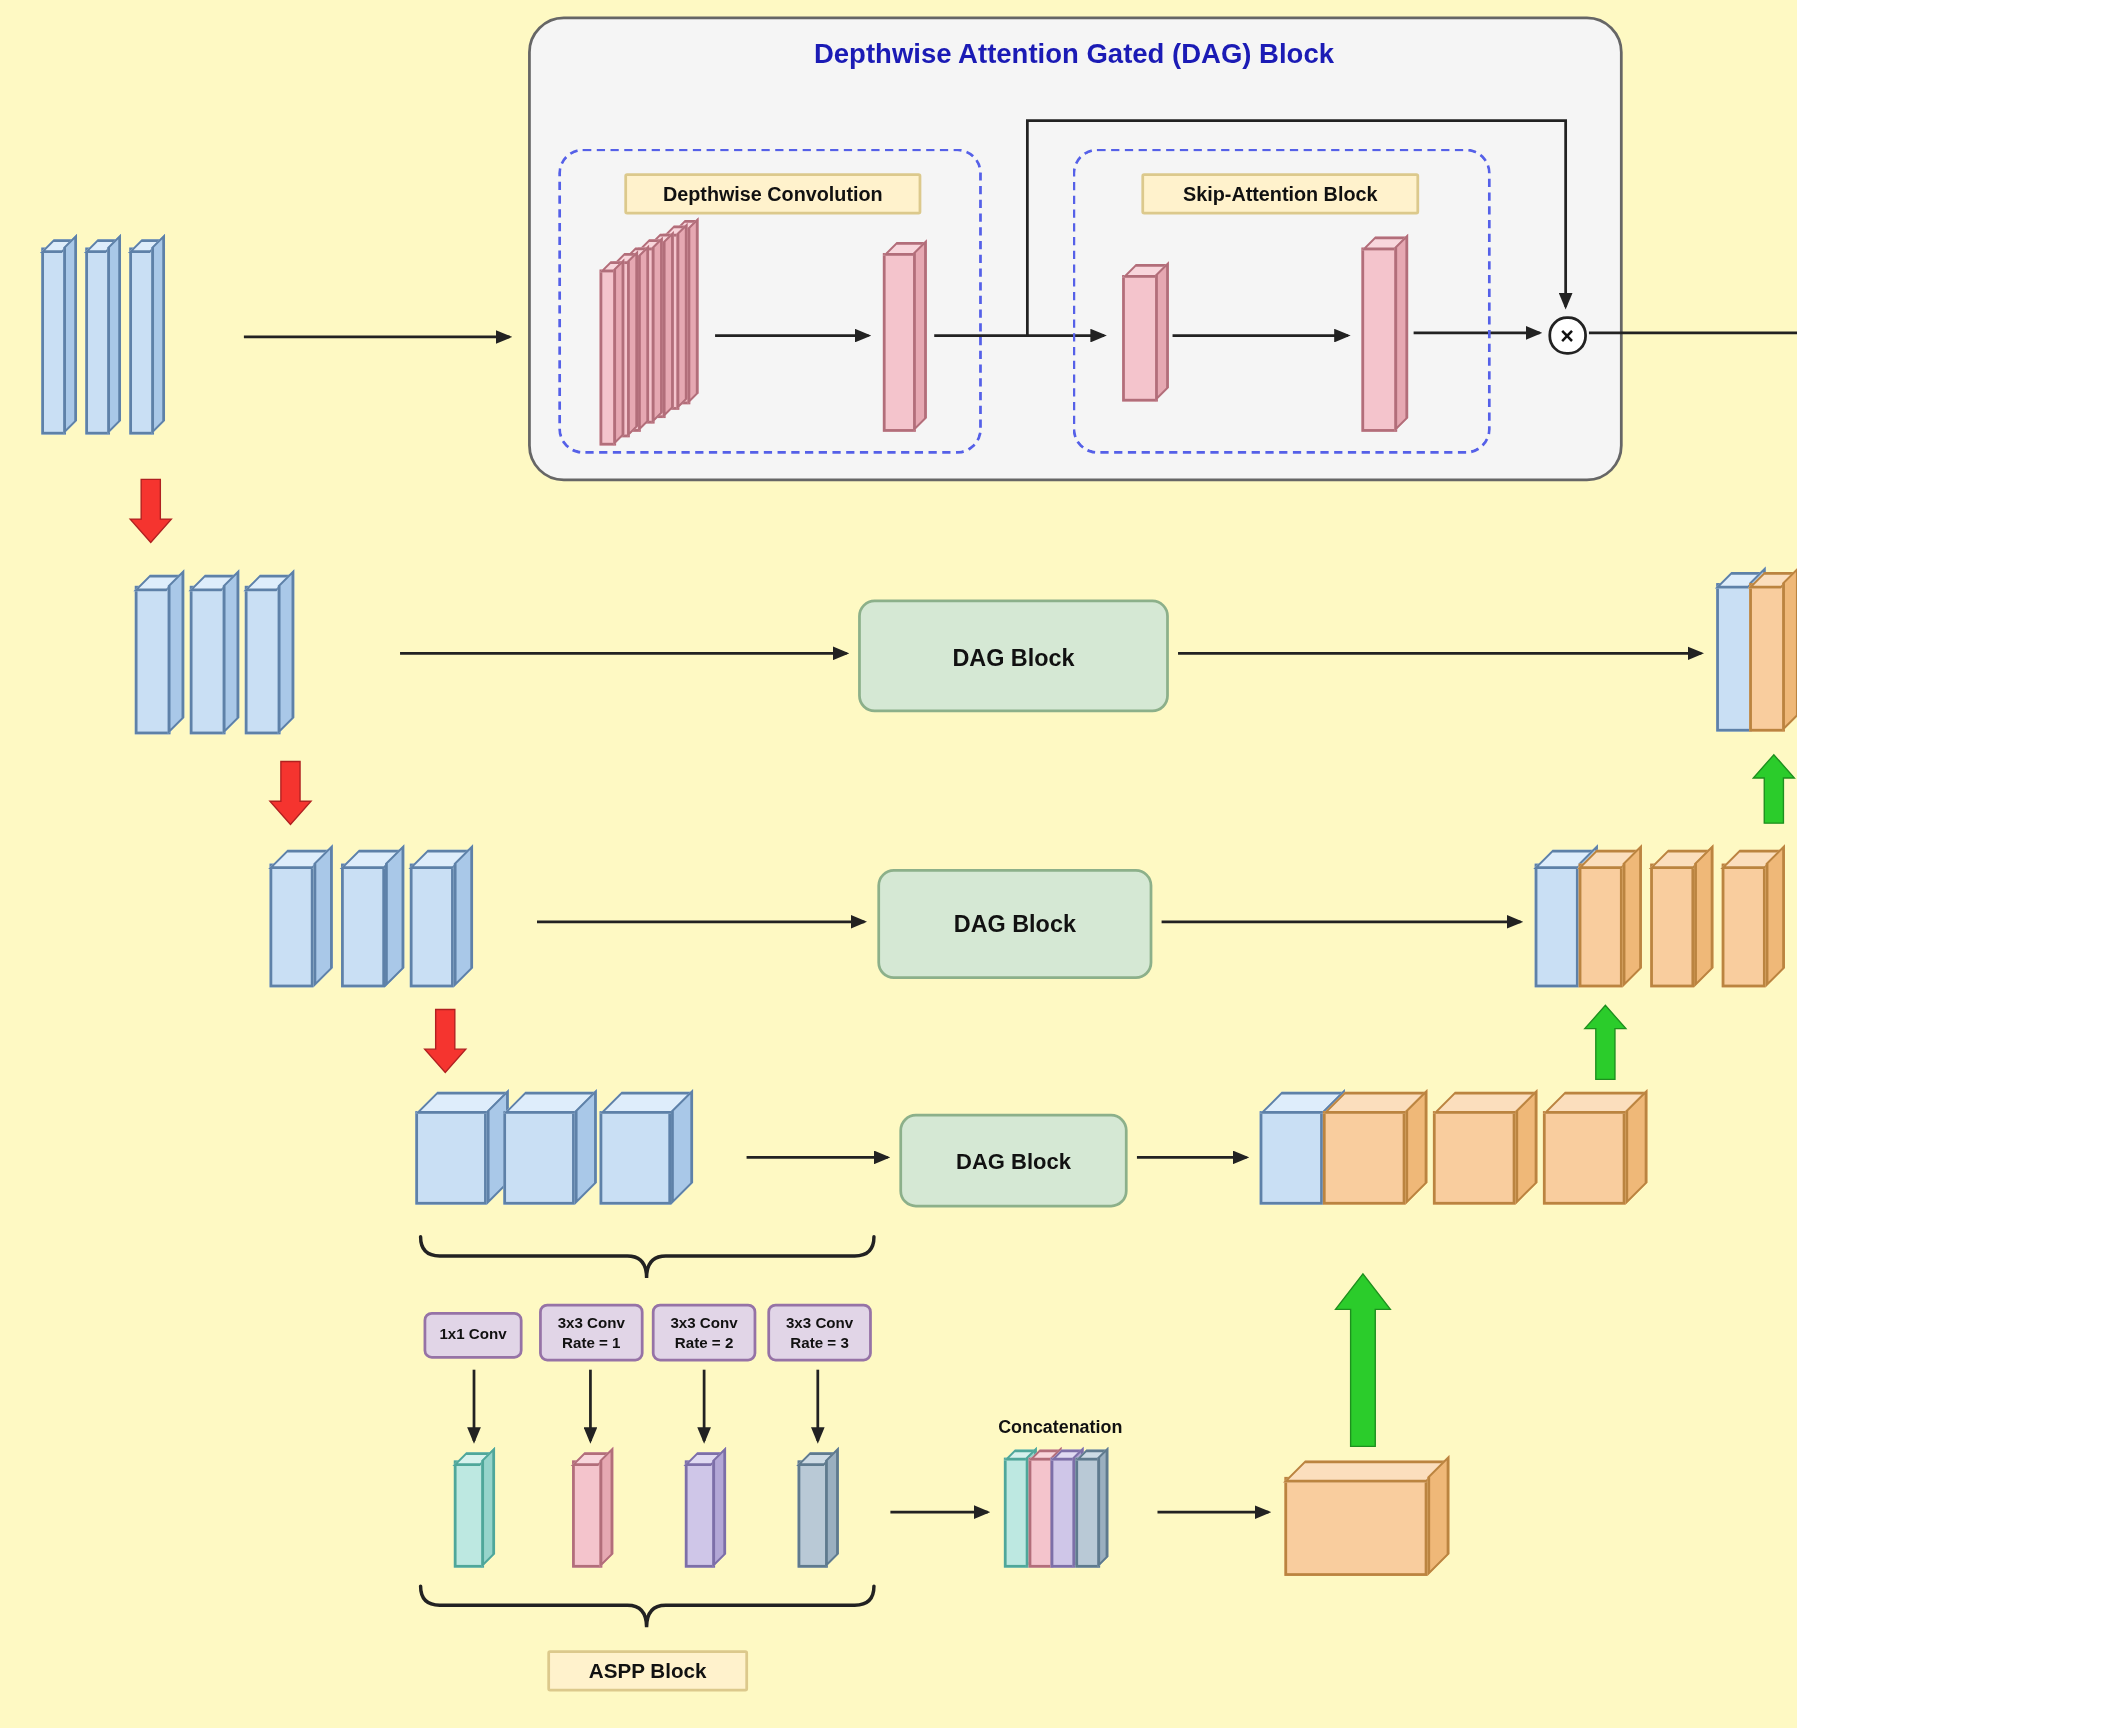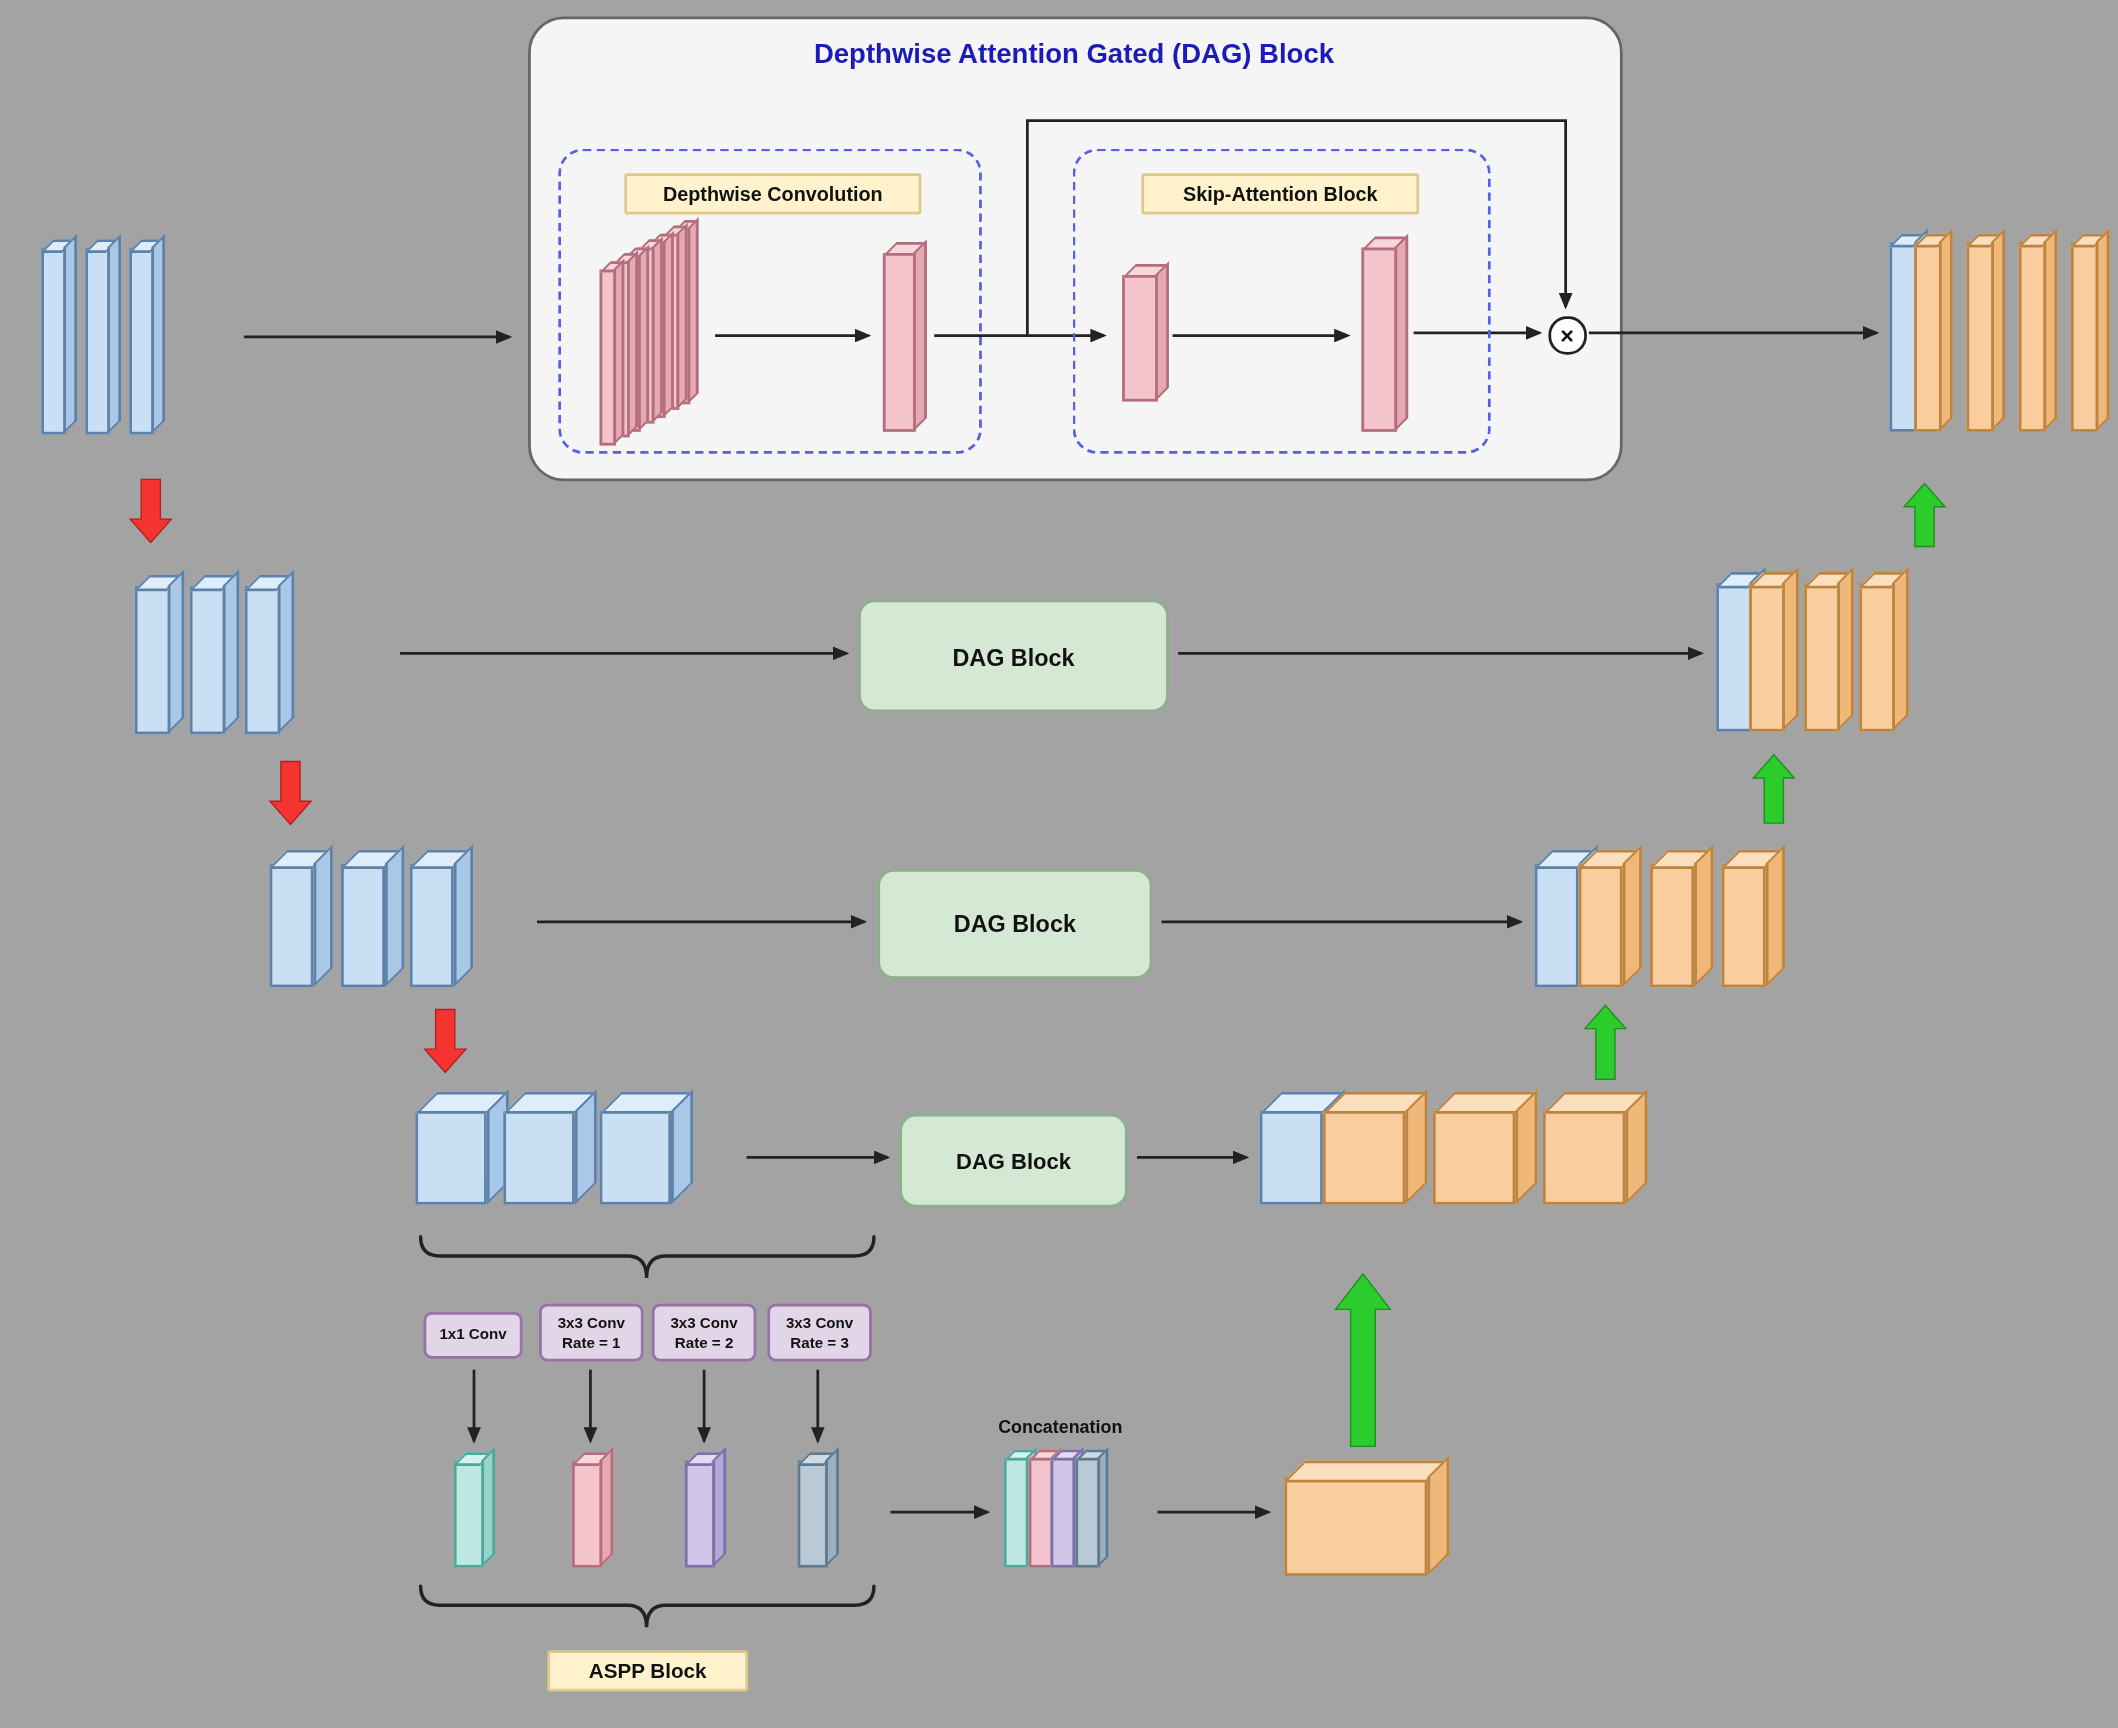--- a/index.html
+++ b/index.html
@@ -1,16 +1,16 @@
 <!DOCTYPE html>
 <html style="font-size:8px"><head>
 <meta charset="utf-8">
 <style>
   html,body{margin:0;padding:0;background:#ffffff;}
-  .stage{width:2118px;height:1728px;overflow:hidden;background:#a3a3a3;}
+  .stage{width:1797px;height:1728px;overflow:hidden;background:#fef9c3;}
   .canvas{position:relative;width:770px;height:628px;transform:scale(2.7503);transform-origin:0 0;
           font-family:"Liberation Sans",sans-serif;color:#111;}
   .abs{position:absolute;box-sizing:border-box;}
   svg.connectors{position:absolute;left:0;top:0;}
 
   
   .slab{position:absolute;box-sizing:border-box;--d:5px;
         background:var(--face);border:0.7px solid var(--edge);}
   .slab::before{content:"";position:absolute;box-sizing:border-box;
         left:-0.7px;top:calc(-1 * var(--d));width:calc(100% + 1.5px);height:var(--d);

